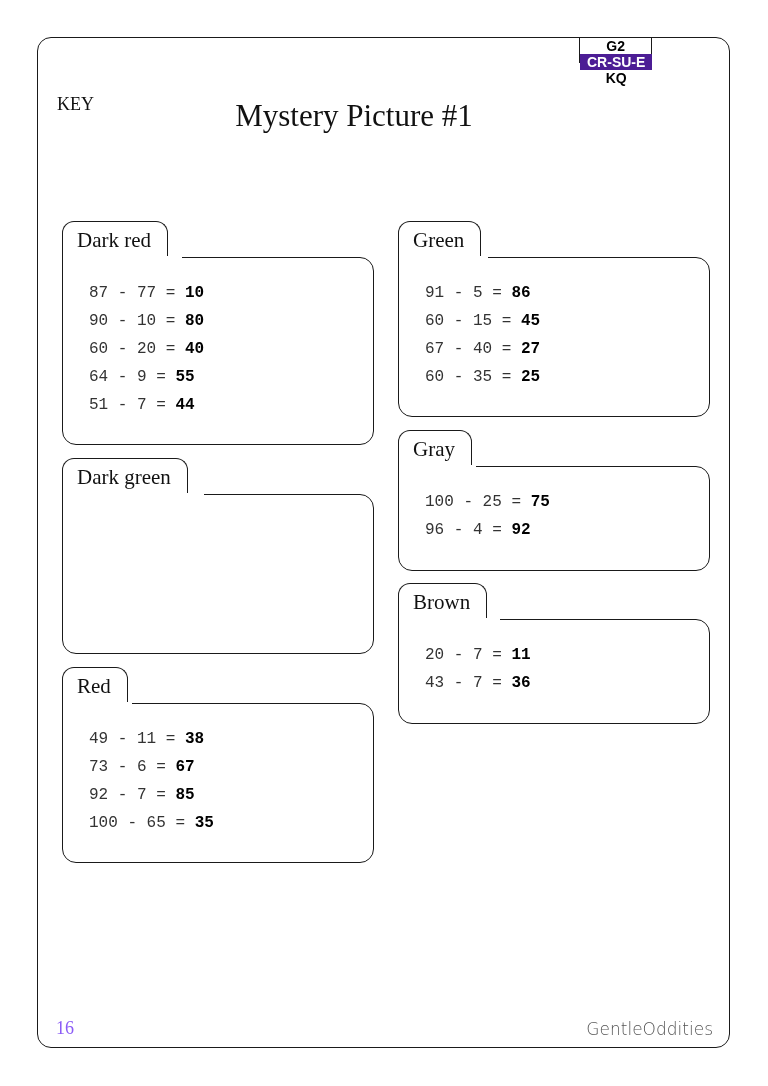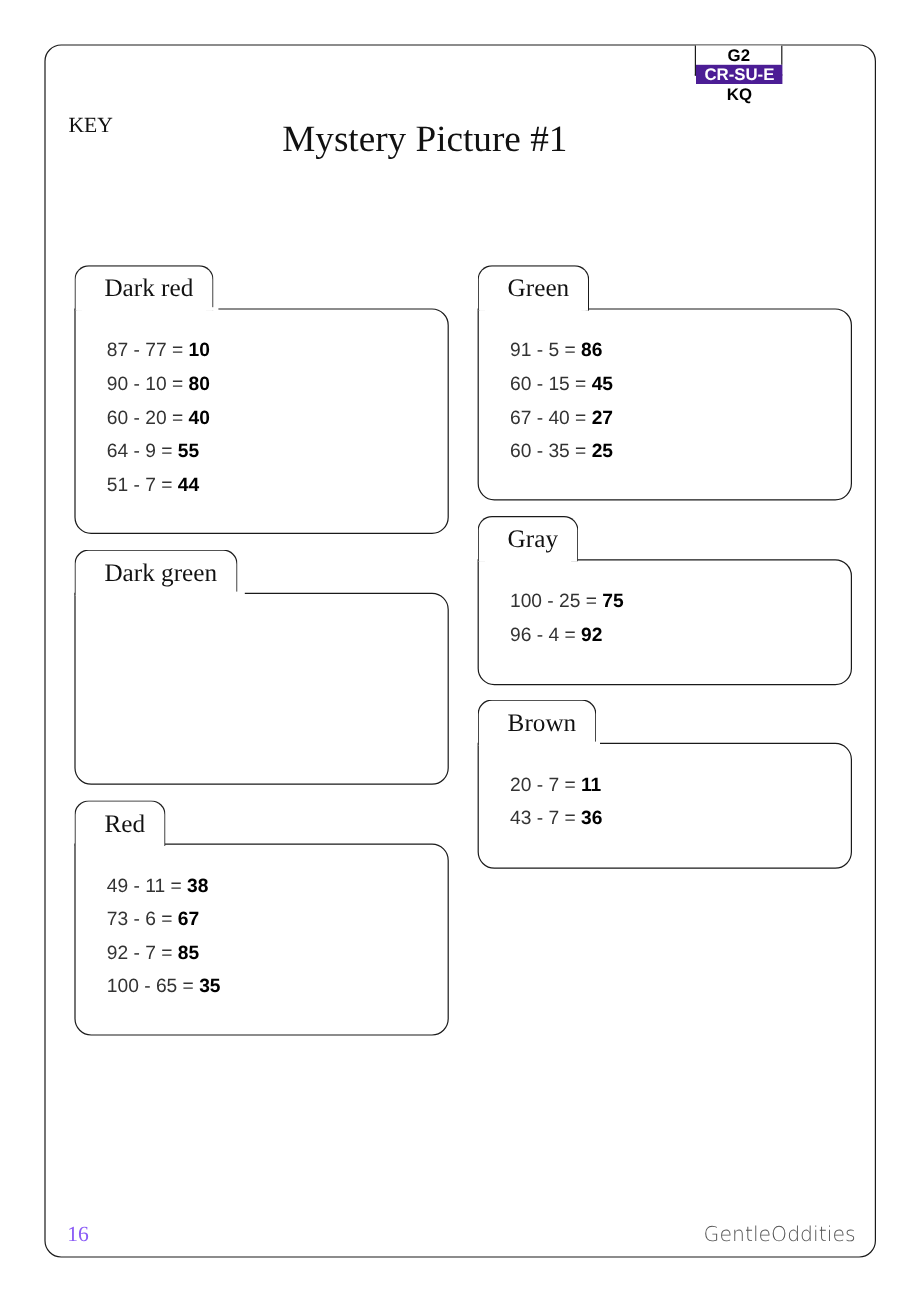--- a/index.html
+++ b/index.html
@@ -22,35 +22,35 @@
     font-family: "Liberation Serif", serif; font-size: 18px; color: #111; margin-top: 40px;
   }
   .title {
     position: absolute; left: 4px; width: 700px; top: 98px; text-align: center;
     font-family: Liberation Serif, serif; font-size: 31px; color: #111;
   }
   .group { position: absolute; }
   .tab {
     position: absolute; left: 0; top: 0; height: 38px;
     border: 1.5px solid #1a1a1a; border-bottom: none; border-radius: 12px 12px 0 0;
-    background: #fff; box-sizing: border-box; padding: 0 16px 0 24px;
+    background: #fff; box-sizing: border-box; padding: 0 16px 0 14px;
     font-family: "Liberation Serif", serif; font-size: 21px; color: #111;
     display: flex; align-items: center; z-index: 2;
   }
   .box {
     position: absolute; left: 0; top: 36px; right: 0; bottom: 0;
     border: 1.5px solid #1a1a1a; border-radius: 0 14px 14px 14px; box-sizing: border-box;
     background: #fff;
   }
   .tab-cover {
     position: absolute; top: 35px; left: 1.5px; height: 3px; background: #fff; z-index: 3;
   }
   .rows { position: absolute; left: 27px; top: 58px; z-index: 4; }
   .row {
-    font-family: Liberation Sans, sans-serif; font-size: 16px; line-height: 28px;
+    font-family: Liberation Mono, monospace; font-size: 16px; line-height: 28px;
     color: #333; font-weight: 300; white-space: nowrap;
   }
   .row .ans { color: #000; font-weight: 600; }
   .page-num {
     position: absolute; left: 56px; top: 1018px;
     font-family: "Liberation Serif", serif; font-size: 18px; color: #8b5cf6;
   }
   .brand {
     position: absolute; right: 55px; top: 1019px;
     font-family: "DejaVu Sans", sans-serif; font-size: 17px; color: #555; font-weight: 300;

